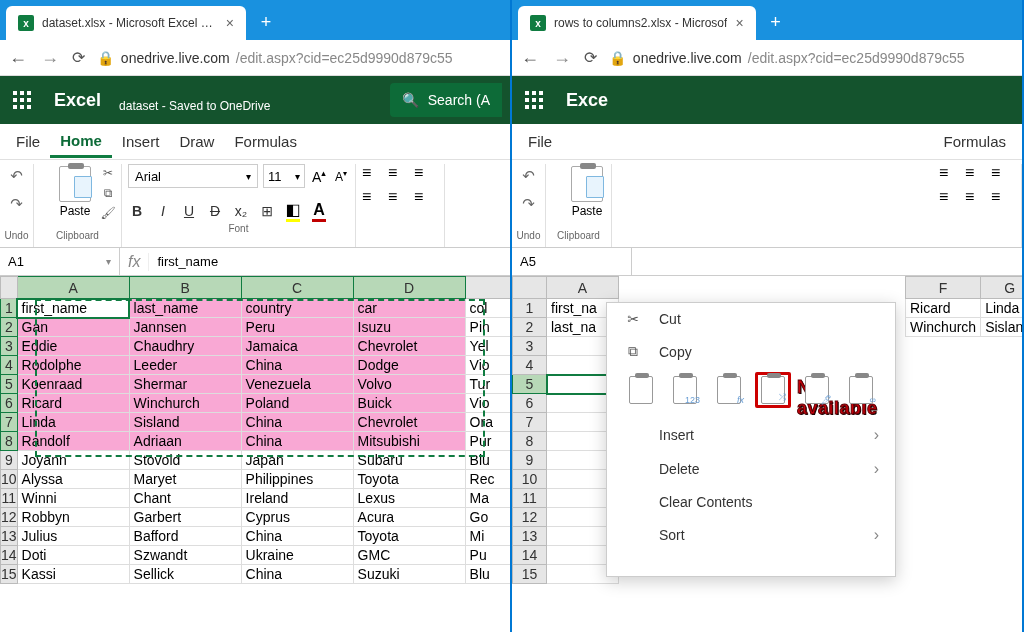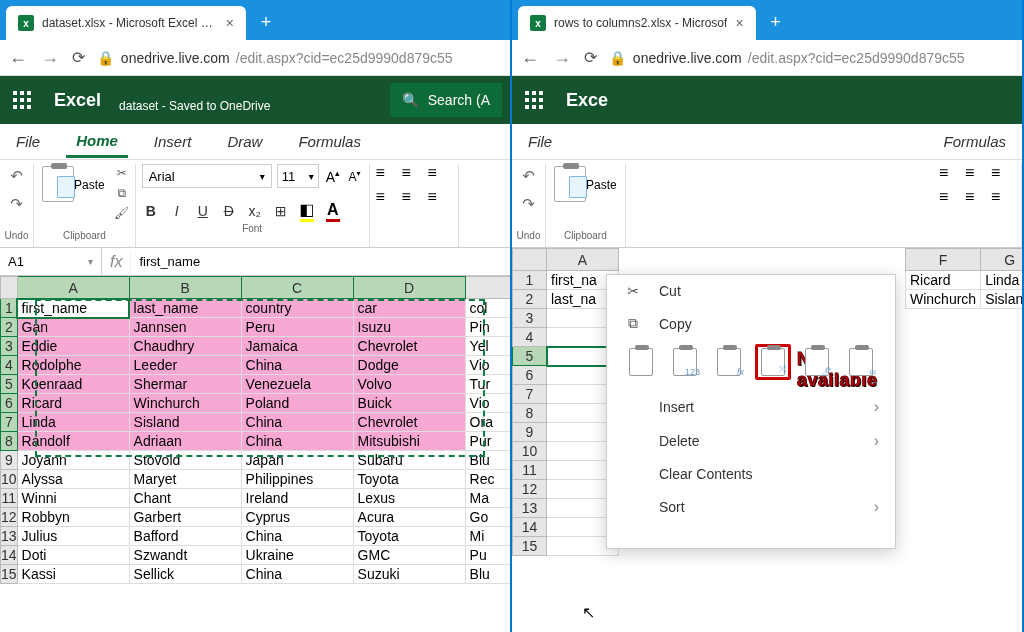--- a/index.html
+++ b/index.html
@@ -24,31 +24,31 @@
 .addr-host { color: #333; }
 .addr-path { color: #888; }
 
 .greenbar { background: #14532d; height: 48px; display: flex; align-items: center; padding: 0 8px; gap: 18px; color: #fff; }
 .waffle { width: 28px; height: 28px; display: grid; grid-template-columns: repeat(3, 4px); grid-template-rows: repeat(3, 4px); gap: 3px; align-content: center; justify-content: center; }
 .waffle span { background: #fff; width: 4px; height: 4px; }
 .app-name { font-weight: 600; font-size: 18px; }
 .doc-status { font-size: 12px; margin-top: 11px; }
 .searchbtn { margin-left: auto; background: #0d6b38; height: 34px; display: flex; align-items: center; padding: 0 12px; gap: 8px; font-size: 14px; border-radius: 4px 0 0 4px; }
 
-.ribbon-tabs { background: #fff; height: 36px; display: flex; align-items: center; padding: 0 6px; gap: 16px; border-bottom: 1px solid #e0e0e0; font-style: italic; }
+.ribbon-tabs { background: #fff; height: 36px; display: flex; align-items: center; padding: 0 6px; gap: 0; border-bottom: 1px solid #e0e0e0; }
 .rtab { padding: 6px 10px; font-size: 15px; color: #333; }
 .rtab.active { font-weight: 600; border-bottom: 3px solid #107c41; color: #0d6b38; }
 
 .ribbon { background: #fff; height: 88px; display: flex; border-bottom: 1px solid #ccc; padding-top: 4px; }
 .rgroup { display: flex; flex-direction: column; border-right: 1px solid #e0e0e0; padding: 0 4px; }
 .rgroup-body { flex: 1; display: flex; align-items: flex-start; gap: 2px; }
 .rgroup-label { text-align: center; font-size: 10px; color: #666; height: 18px; line-height: 14px; }
 .undo-group { width: 34px; flex-direction: column; }
 .undo-btn { font-size: 15px; color: #666; padding: 3px; }
-.paste-big { display: flex; flex-direction: row; align-items: center; padding: 2px 4px; }
+.paste-big { display: flex; flex-direction: column; align-items: center; padding: 2px 4px; margin-left: 17px; }
 .paste-icon { width: 32px; height: 36px; background: #fff; border: 1px solid #aaa; position: relative; border-radius: 2px; }
 .paste-icon::before { content: ''; position: absolute; top: -4px; left: 8px; width: 16px; height: 6px; background: #888; border-radius: 2px; }
 .paste-icon::after { content: ''; position: absolute; bottom: 3px; right: -2px; width: 16px; height: 20px; background: #e8f4fd; border: 1px solid #7fb8e0; border-radius: 1px; }
 .paste-label { font-size: 12px; margin-top: 2px; }
 .mini-col { display: flex; flex-direction: column; gap: 3px; margin-left: 2px; }
 .mini-btn { width: 18px; height: 17px; font-size: 12px; color: #555; display: flex; align-items: center; justify-content: center; }
 .fontgroup { flex-direction: column; padding: 0 6px; }
 .font-row1 { display: flex; gap: 5px; align-items: center; margin-bottom: 12px; }
 .font-name { border: 1px solid #ccc; height: 24px; width: 130px; padding: 0 6px; font-size: 13px; display: flex; align-items: center; justify-content: space-between; }
 .font-size { border: 1px solid #ccc; height: 24px; width: 42px; padding: 0 4px; font-size: 13px; display: flex; align-items: center; justify-content: space-between; }
@@ -58,21 +58,21 @@
 .fbtn.bold { font-weight: bold; }
 .fbtn.ital { font-style: italic; }
 .fbtn.und { text-decoration: underline; }
 .fbtn.strike { text-decoration: line-through; }
 .color-swatch { display: flex; flex-direction: column; align-items: center; width: 18px; }
 .color-swatch .bar { width: 14px; height: 3px; }
 .align-group { padding: 0 6px; }
 .align-grid { display: grid; grid-template-columns: repeat(3, 24px); grid-auto-rows: 22px; gap: 2px; }
 
 .formula-bar { height: 28px; display: flex; align-items: center; border-bottom: 1px solid #ccc; background: #fff; }
-.namebox { width: 102px; border-right: 1px solid #ccc; padding: 0 8px; font-size: 13px; display: flex; align-items: center; justify-content: space-between; height: 100%; }
+.namebox { width: 120px; border-right: 1px solid #ccc; padding: 0 8px; font-size: 13px; display: flex; align-items: center; justify-content: space-between; height: 100%; }
 .fx { font-style: italic; color: #888; padding: 0 8px; border-right: 1px solid #eee; }
 .formula-input { flex: 1; padding: 0 8px; font-size: 13px; }
 
 .grid-wrap { flex: 1; overflow: hidden; position: relative; }
 table.sheet { border-collapse: collapse; font-size: 14px; }
 .sheet th { background: #e6e6e6; border: 1px solid #bbb; font-weight: normal; color: #333; }
 .sheet th.col { height: 22px; min-width: 112px; }
 .sheet th.row { width: 34px; text-align: center; background: #e6e6e6; }
 .sheet td { border: 1px solid #ddd; padding: 1px 4px; height: 19px; min-width: 112px; white-space: nowrap; }
 .sheet th.row.sel, .sheet th.col.sel { background: #b7d8b7; border-color: #107c41; }
@@ -419,20 +419,25 @@
     <div class="rgroup align-group">
       <div class="align-grid">
         <span>≡</span>
         <span>≡</span>
         <span>≡</span>
         <span>≡</span>
         <span>≡</span>
         <span>≡</span>
       </div>
     </div>
+  </div>
+  <div class="formula-bar">
+    <div class="namebox">
+        <span>A5</span>
+      </div>
   </div>
   <div class="grid-wrap">
     <table class="sheet" id="right-sheet">
         <tbody>
           <tr>
             <th class="corner"></th>
             <th class="col">A</th>
           </tr>
           <tr>
             <th class="row ">1</th>

